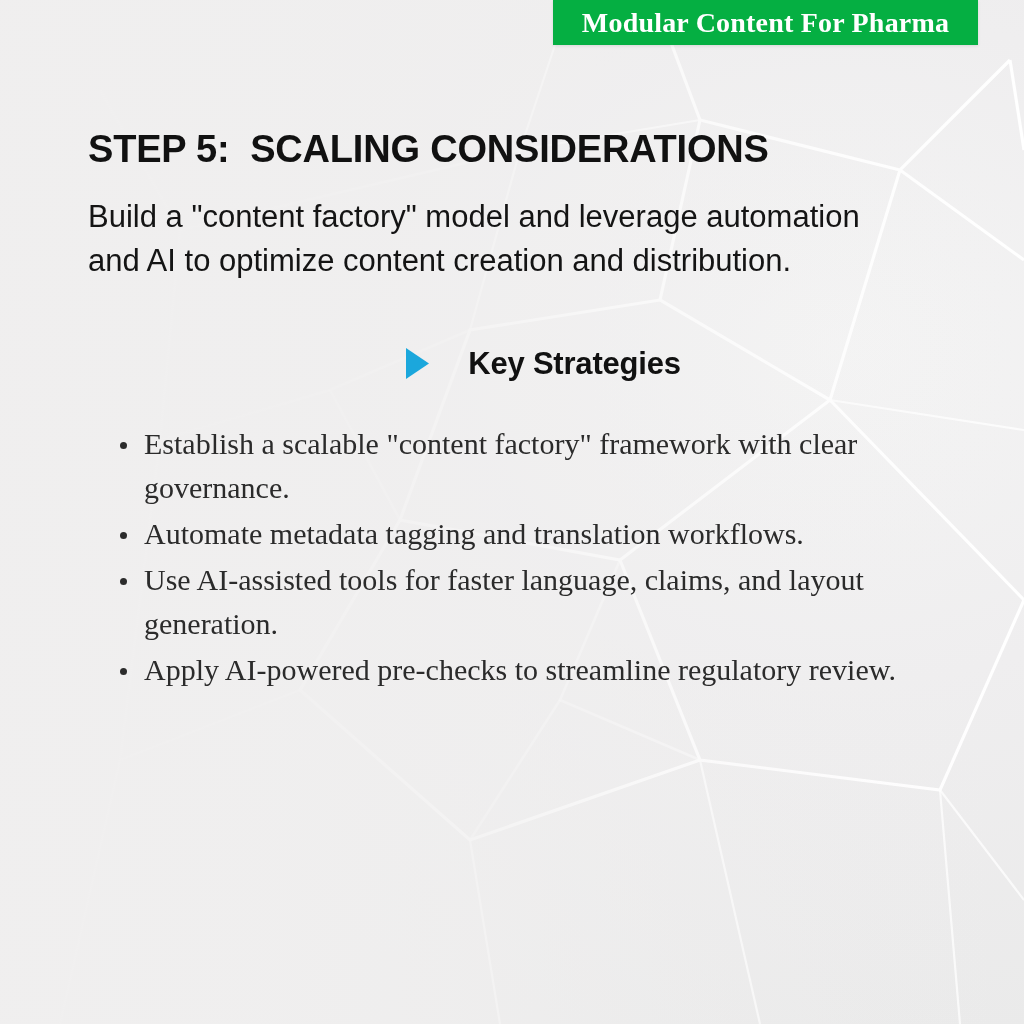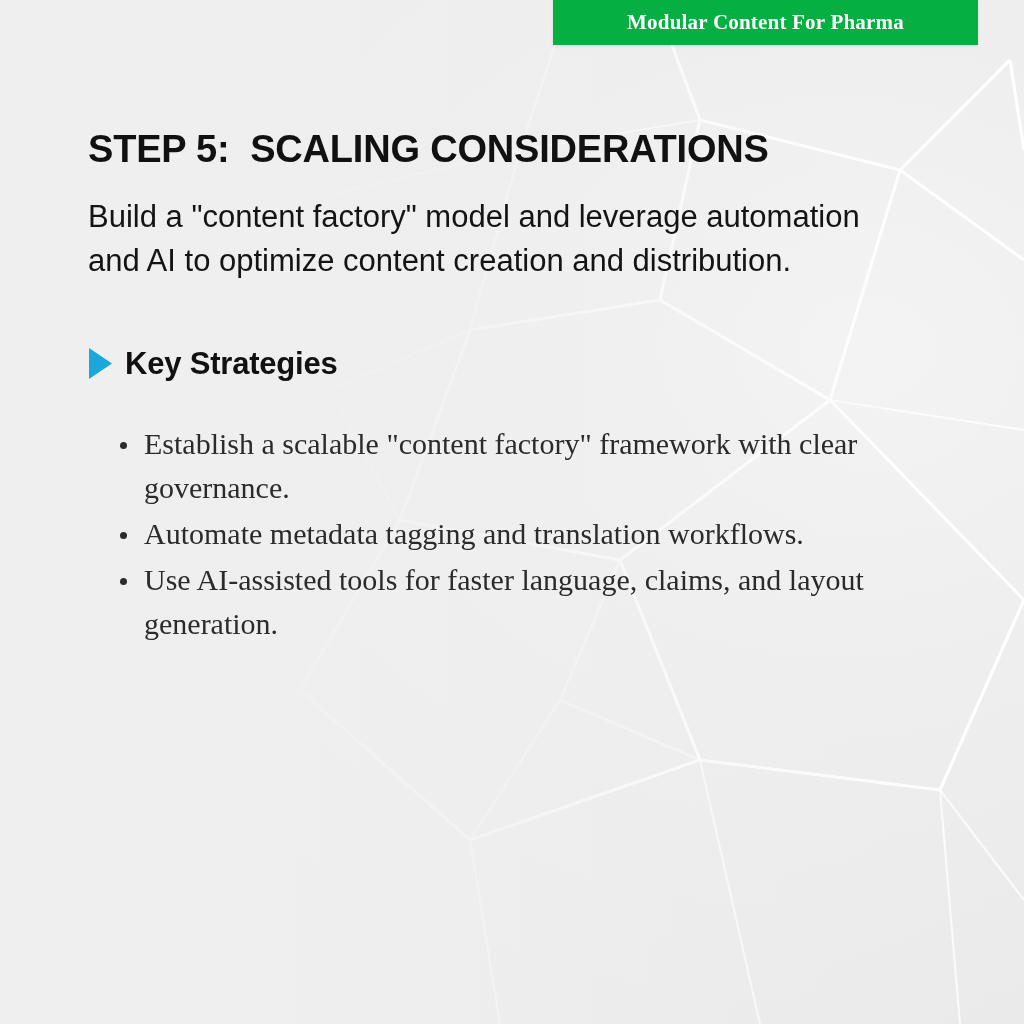--- a/index.html
+++ b/index.html
@@ -64,21 +64,21 @@
     height: 45px;
     background: #05af42;
     display: flex;
     align-items: center;
     justify-content: center;
     box-shadow: 0 1px 3px rgba(0,0,0,.10);
   }
   #banner-text {
     color: #ffffff;
     font-family: "Liberation Serif", "DejaVu Serif", serif;
-    font-size: 21px;
+    font-size: 28px;
     font-weight: 700;
     letter-spacing: .2px;
     white-space: nowrap;
   }
 
   
   #content {
     position: absolute;
     left: 88px;
     top: 104px;
@@ -103,21 +103,22 @@
     line-height: 44px;
     color: #141414;
     max-width: 800px;
   }
 
   
   #section-head {
     display: flex;
     align-items: center;
     margin-top: 38px;
-    gap: 12px;
+    gap: 38px;
+    justify-content: center;
   }
   #section-arrow {
     width: 25px;
     height: 33px;
     flex: 0 0 auto;
   }
   #section-arrow svg { display: block; }
   #section-title {
     font-family: "Liberation Sans", sans-serif;
     font-weight: 700;
@@ -201,16 +202,17 @@
           <polygon points="1,1 24,16.5 1,32" fill="#1ba7dc"></polygon>
         </svg>
       </span>
       <h2 id="section-title">Key Strategies</h2>
     </div>
 
     <ul id="strategy-list">
       <li>Establish a scalable "content factory" framework with clear governance.</li>
       <li>Automate metadata tagging and translation workflows.</li>
       <li>Use AI-assisted tools for faster language, claims, and layout generation.</li>
+      <li>Apply AI-powered pre-checks to streamline regulatory review.</li>
     </ul>
 
   </div>
 </div>
 
 </body></html>

